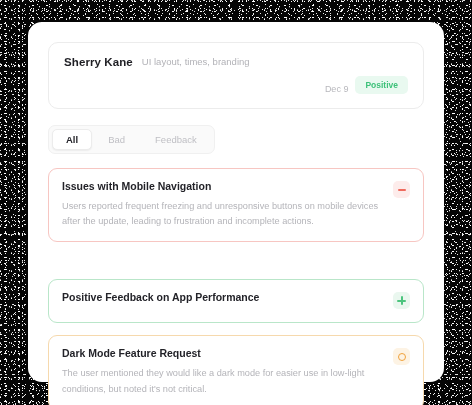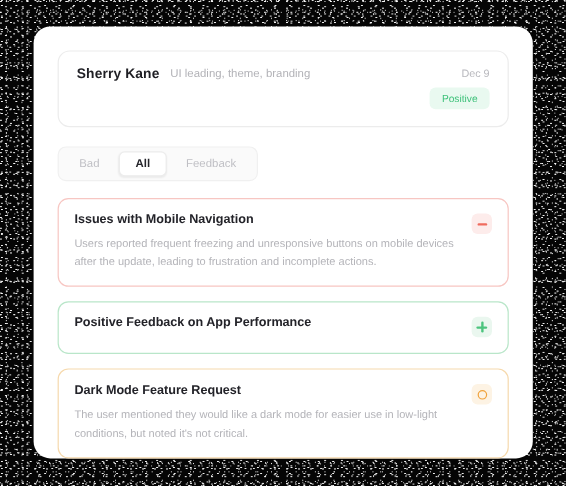--- a/index.html
+++ b/index.html
@@ -52,44 +52,45 @@
   .header-card {
     border: 1px solid #ececec;
     border-radius: 10px;
     padding: 13px 15px 14px 15px;
     display: flex;
     justify-content: space-between;
     align-items: flex-start;
   }
   .header-left { display: flex; gap: 9px; }
   .header-right {
-    display: flex; flex-direction: column;
+    display: flex; flex-direction: row;
     align-items: flex-end; gap: 7px; text-align: right;
   }
   .person-name {
     font-size: 11.5px;
     font-weight: bold;
     color: #1f1f24;
     letter-spacing: 0.1px;
   }
   .person-tags {
     font-size: 9.5px;
     color: #b2b2b7;
   }
   .header-date {
     font-size: 9px;
     color: #b8b8bd;
   }
   .badge-positive {
     font-size: 8.5px;
-    font-weight: normal;
+    font-weight: bold;
     color: #3ec17a;
     background: #e9f9f0;
     border-radius: 5px;
     padding: 4px 10px;
+    margin-top: 20px;
   }
 
   
   .tabs {
     margin-top: 16px;
     display: inline-flex;
     align-items: center;
     background: #fafafa;
     border: 1px solid #f0f0f0;
     border-radius: 7px;
@@ -118,21 +119,21 @@
   .fb-card {
     border-radius: 9px;
     border: 1px solid #eaeaea;
     background: #ffffff;
     padding: 11px 13px 12px 13px;
     display: flex;
     align-items: flex-start;
     gap: 10px;
   }
   .fb-card.neg { border-color: #f7c6c2; }
-  .fb-card.pos { border-color: #b9e6c9; }
+  .fb-card.pos { border-color: #b9e6c9; margin-top: 25px; }
   .fb-card.neu { border-color: #f6d9ad; }
 
   .fb-body { flex: 1; min-width: 0; }
   .fb-title {
     font-size: 10.5px;
     font-weight: bold;
     color: #232329;
     margin-bottom: 7px;
   }
   .fb-text {
@@ -169,31 +170,31 @@
 </head>
 <body>
 
 <div class="noise-frame"></div>
 
 <div class="panel">
 
   <div class="header-card">
     <div class="header-left">
       <div class="person-name">Sherry Kane</div>
-      <div class="person-tags">UI leading, theme, branding</div>
+      <div class="person-tags">UI layout, times, branding</div>
     </div>
     <div class="header-right">
       <div class="header-date">Dec 9</div>
       <div class="badge-positive">Positive</div>
     </div>
   </div>
 
   <div class="tabs">
+    <div class="tab active">All</div>
     <div class="tab">Bad</div>
-    <div class="tab active">All</div>
     <div class="tab">Feedback</div>
   </div>
 
   <div class="cards">
 
     <div class="fb-card neg">
       <div class="fb-body">
         <div class="fb-title">Issues with Mobile Navigation</div>
         <div class="fb-text">Users reported frequent freezing and unresponsive buttons on mobile devices after the update, leading to frustration and incomplete actions.</div>
       </div>

